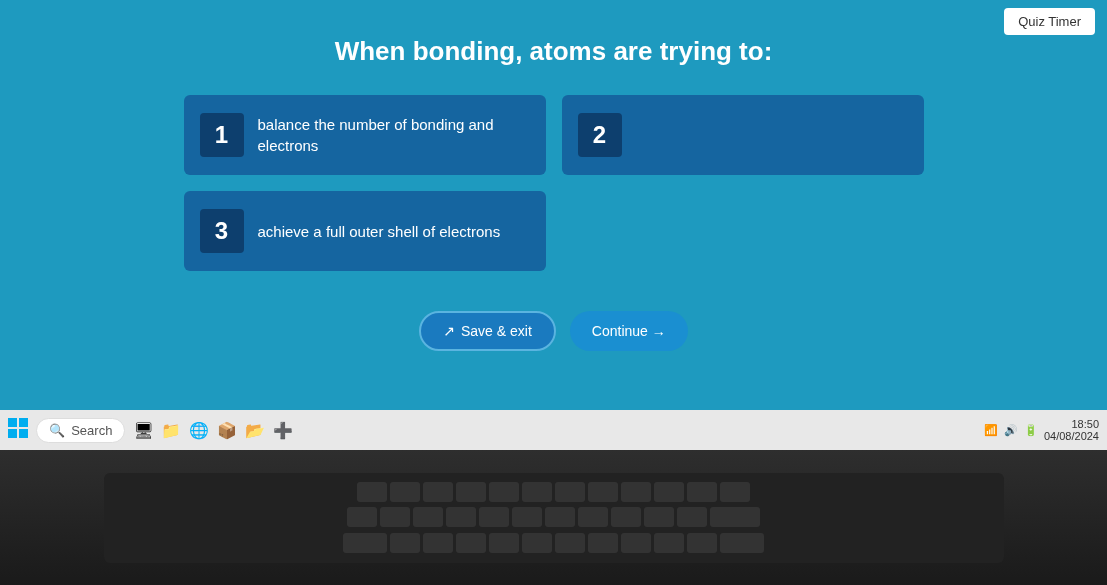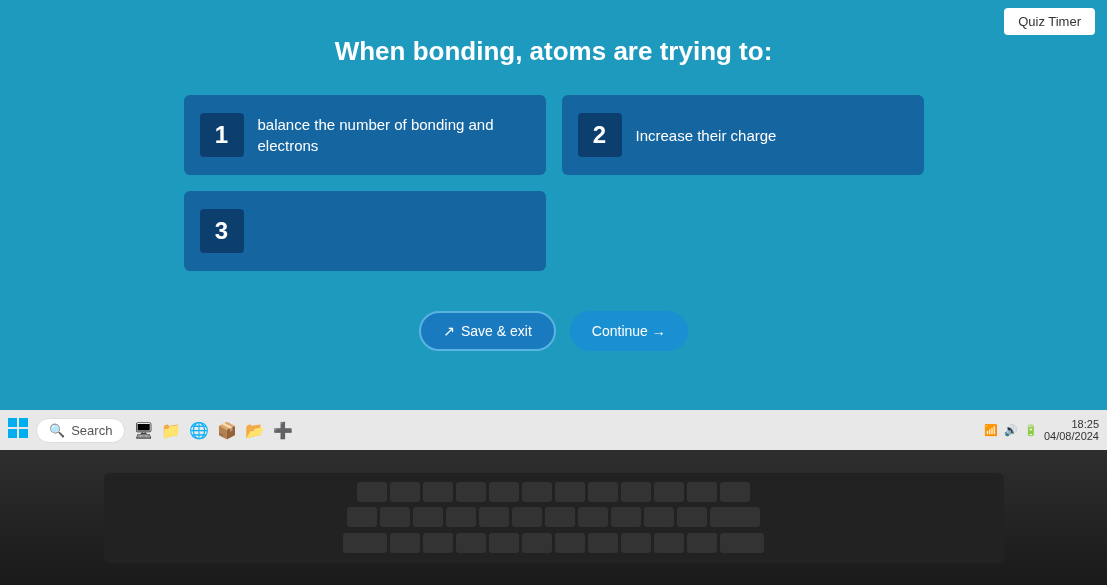--- a/index.html
+++ b/index.html
@@ -187,25 +187,25 @@
 
     <div class="answers-grid">
 
       <div class="answer-card">
         <div class="answer-number">1</div>
         <div class="answer-text">balance the number of bonding and electrons</div>
       </div>
 
       <div class="answer-card">
         <div class="answer-number">2</div>
-        <div class="answer-text">Increase their charge</div>
       </div>
 
       <div class="answer-card">
         <div class="answer-number">3</div>
+        <div class="answer-text">achieve a full outer shell of electrons</div>
       </div>
 
       <div class="answer-card empty"></div>
 
     </div>
 
     <div class="bottom-buttons">
       <button class="btn-save">
         <span>↗</span>
         <span>Save &amp; exit</span>
@@ -238,21 +238,21 @@
       <div style="font-size:16px; cursor:pointer;">📦</div>
       <div style="font-size:16px; cursor:pointer;">📂</div>
       <div style="font-size:16px; cursor:pointer;">➕</div>
     </div>
 
     <div class="system-tray">
       <span>📶</span>
       <span>🔊</span>
       <span>🔋</span>
       <div style="text-align:right; font-size:11px;">
-        <div>18:25</div>
+        <div>18:50</div>
         <div>04/08/2024</div>
       </div>
     </div>
   </div>
 
   <div class="keyboard-area" style="position: absolute; bottom: 0; left: 0; width: 1107px; height: 135px; background: linear-gradient(180deg, #2e2e2e 0%, #1a1a1a 100%); display: flex; align-items: center; justify-content: center;">
     <div style="width: 900px; height: 90px; background: #222; border-radius: 6px; display: flex; flex-wrap: wrap; align-items: center; justify-content: center; gap: 3px; padding: 8px;">
 
       <div style="width:100%; display:flex; gap:3px; justify-content:center;">
         <div style="width:30px; height:20px; background:#333; border-radius:3px;"></div>

